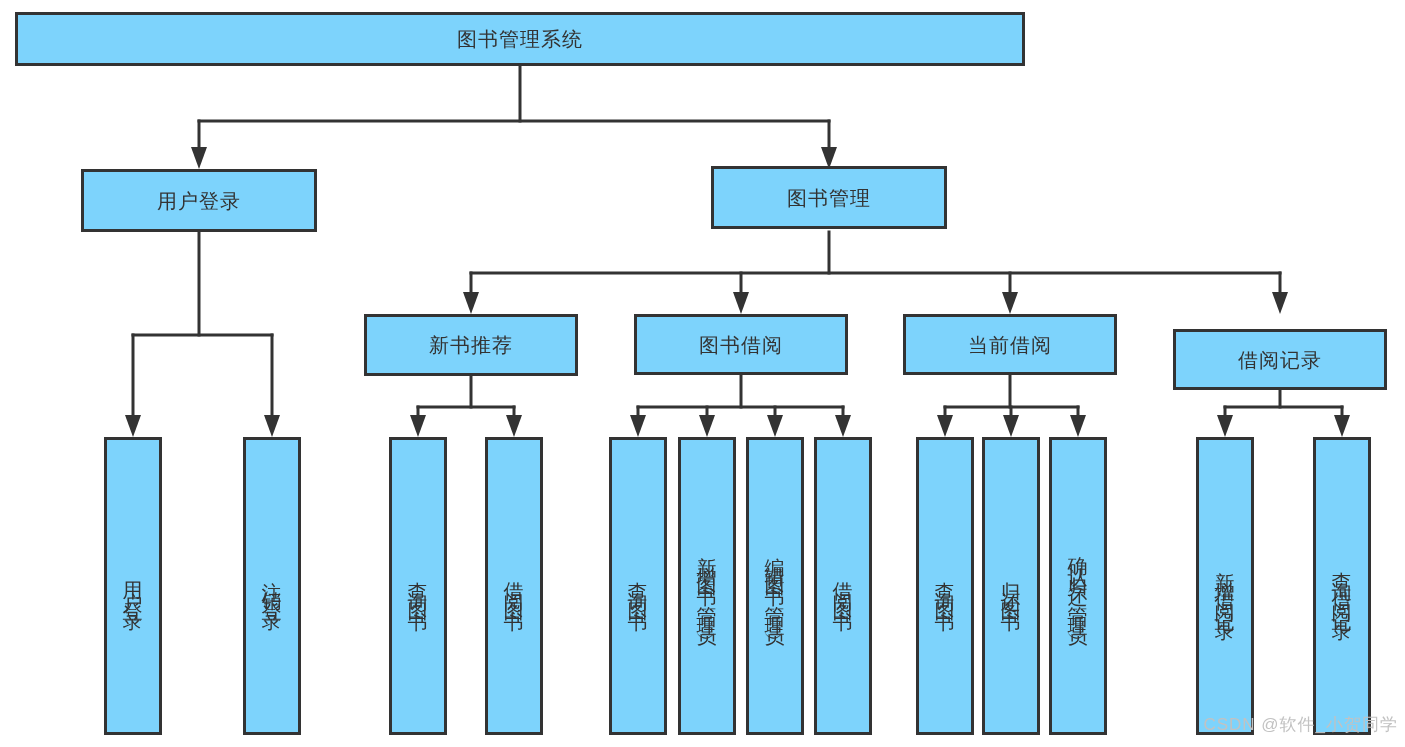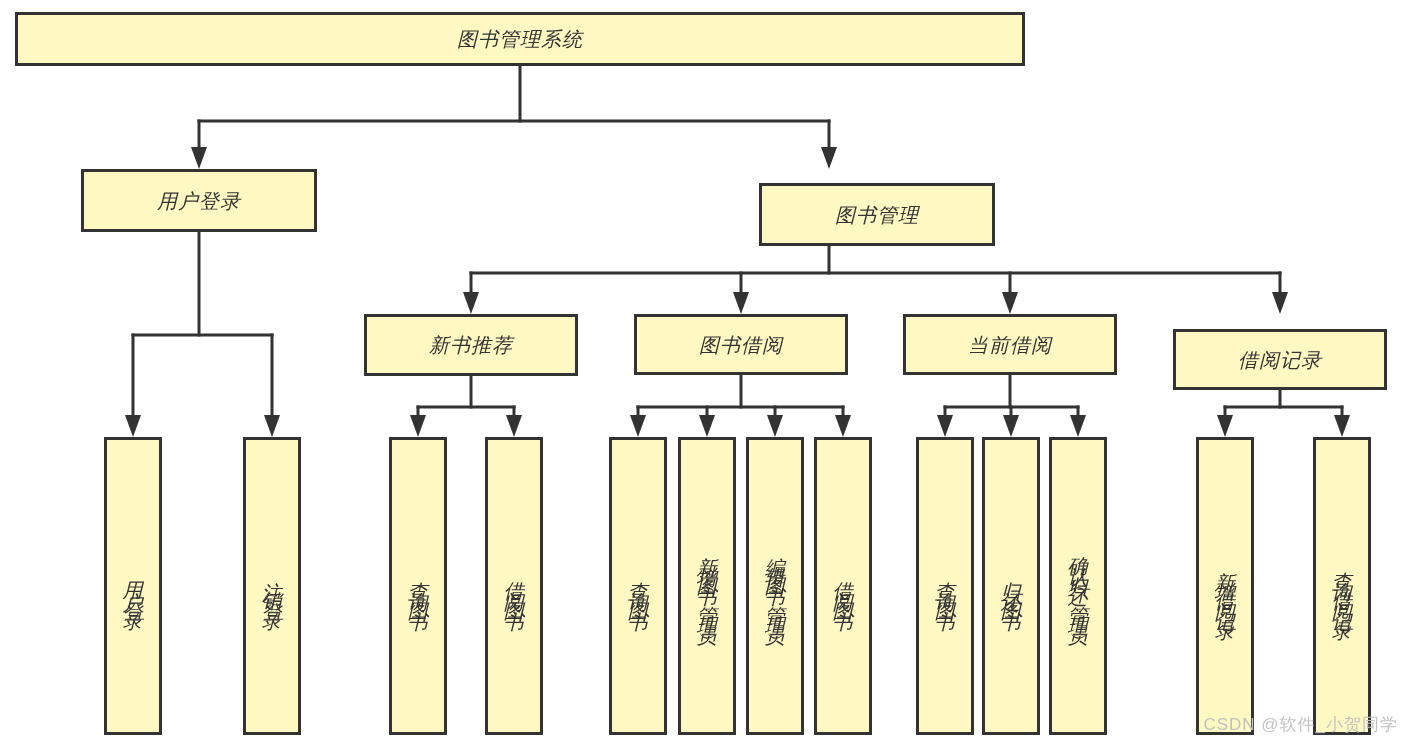--- a/index.html
+++ b/index.html
@@ -13,29 +13,28 @@
   }
   svg.connectors {
     position: absolute;
     left: 0; top: 0;
     width: 1405px; height: 747px;
   }
   .box {
     position: absolute;
     box-sizing: border-box;
     border: 3px solid #333333;
-    background: #fef9c3;
+    background: #7dd3fc;
     display: flex;
     align-items: center;
     justify-content: center;
     color: #333333;
     font-size: 20px;
     line-height: 1;
     white-space: nowrap;
-    font-style: italic;
   }
   .hbox { letter-spacing: 1px; }
   .vbox {
     writing-mode: vertical-rl;
     text-orientation: mixed;
     letter-spacing: 10px;
     white-space: normal;
   }
   .watermark {
     position: absolute;
@@ -114,21 +113,21 @@
       <polygon points="1003,415 1019,415 1011,437"></polygon>
       <polygon points="1070,415 1086,415 1078,437"></polygon>
       <polygon points="1217,415 1233,415 1225,437"></polygon>
       <polygon points="1334,415 1350,415 1342,437"></polygon>
     </g>
   </svg>
 
   <div class="box hbox" style="left:15px; top:12px; width:1010px; height:54px;">图书管理系统</div>
 
   <div class="box hbox" style="left:81px; top:169px; width:236px; height:63px;">用户登录</div>
-  <div class="box hbox" style="left:711px; top:183px; width:236px; height:63px;margin-left:48px;">图书管理</div>
+  <div class="box hbox" style="left:711px; top:166px; width:236px; height:63px;">图书管理</div>
 
   <div class="box hbox" style="left:364px; top:314px; width:214px; height:62px;">新书推荐</div>
   <div class="box hbox" style="left:634px; top:314px; width:214px; height:61px;">图书借阅</div>
   <div class="box hbox" style="left:903px; top:314px; width:214px; height:61px;text-align:center;">当前借阅</div>
   <div class="box hbox" style="left:1173px; top:329px; width:214px; height:61px;">借阅记录</div>
 
   <div class="box vbox" style="left:104px; top:437px; width:58px; height:298px;">用户登录</div>
   <div class="box vbox" style="left:243px; top:437px; width:58px; height:298px;">注销登录</div>
 
   <div class="box vbox" style="left:389px; top:437px; width:58px; height:298px;">查询图书</div>

